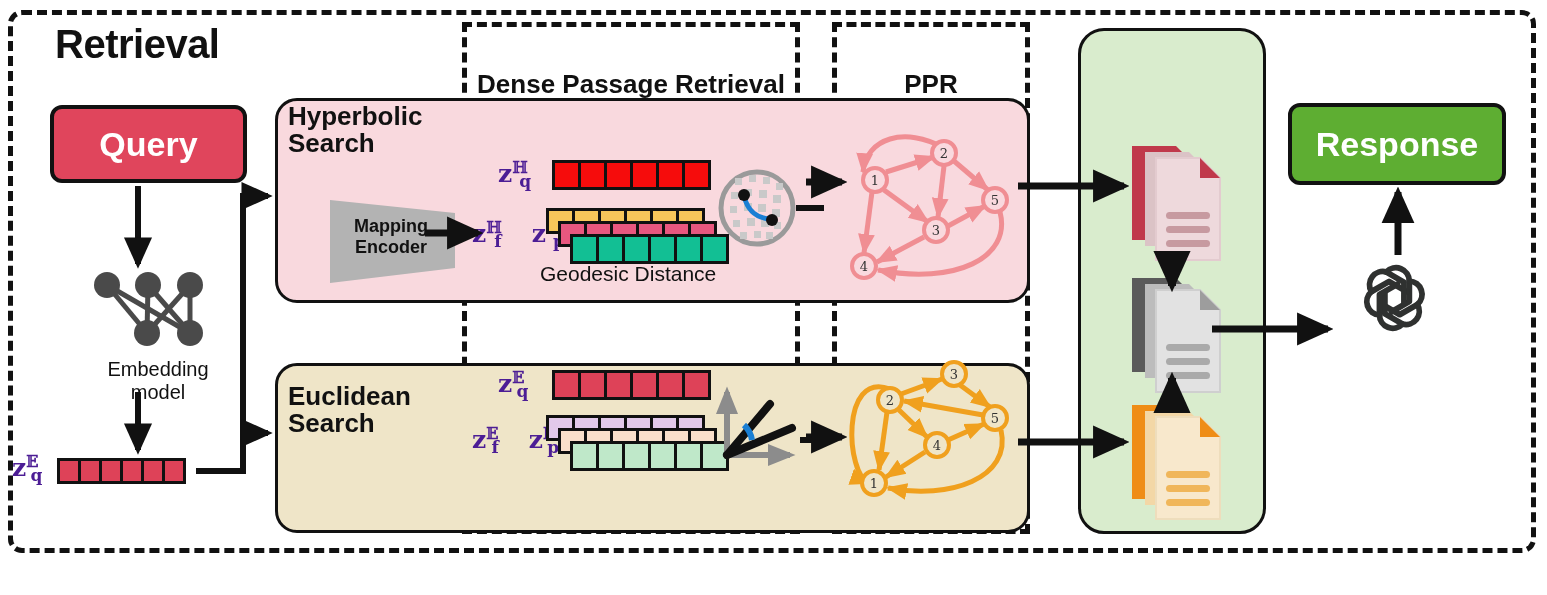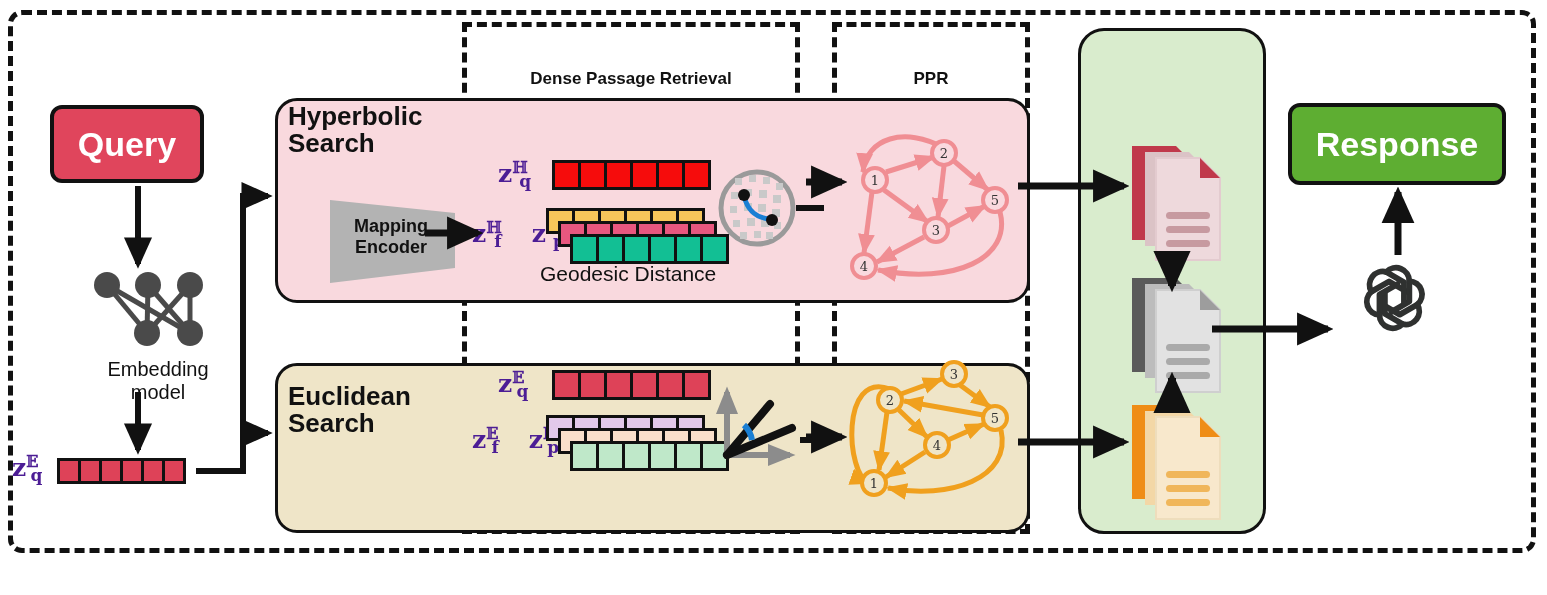--- a/index.html
+++ b/index.html
@@ -4,48 +4,49 @@
 <style>
   html,body{margin:0;padding:0;background:#ffffff;}
   body{font-family:"Liberation Sans", sans-serif;}
   #stage{position:relative;width:1547px;height:595px;overflow:hidden;background:#fff;}
   .abs{position:absolute;}
   #outer-frame{left:8px;top:10px;width:1528px;height:543px;border:5px dashed #111;border-radius:14px;box-sizing:border-box;}
   #retrieval-title{left:55px;top:22px;font-size:40px;font-weight:bold;color:#111;letter-spacing:-.5px;}
   .dash-col{border:5px dashed #111;box-sizing:border-box;}
   #dpr-col{left:462px;top:22px;width:338px;height:512px;}
   #ppr-col{left:832px;top:22px;width:198px;height:512px;}
-  .col-title{position:absolute;top:42px;width:100%;text-align:center;font-size:17px;font-weight:bold;color:#111;}
+  .col-title{position:absolute;top:42px;width:100%;text-align:center;font-size:26px;font-weight:bold;color:#111;}
   .panel{border:3.5px solid #111;border-radius:22px;box-sizing:border-box;}
   #hyp-panel{left:275px;top:98px;width:755px;height:205px;background:#f9d9de;}
   #euc-panel{left:275px;top:363px;width:755px;height:170px;background:#efe5c8;}
   #mr-panel{left:1078px;top:28px;width:188px;height:506px;background:#d9eccd;border-radius:26px;}
   .panel-title{position:absolute;font-size:26px;font-weight:bold;color:#111;line-height:1.02;}
   #hyp-title{left:288px;top:103px;}
   #euc-title{left:288px;top:383px;}
   #mr-title{left:1102px;top:40px;width:140px;text-align:center;font-size:26px;font-weight:bold;line-height:1.05;color:#111;}
   .cap{position:absolute;font-size:21px;color:#111;}
   #geo-cap{left:540px;top:262px;}
   #cos-cap{left:542px;top:470px;}
   #emb-cap{left:88px;top:358px;width:140px;text-align:center;font-size:20px;color:#111;line-height:1.15;}
   .rbox{position:absolute;border:4px solid #111;border-radius:12px;display:flex;align-items:center;justify-content:center;
         color:#fff;font-size:34px;font-weight:bold;box-sizing:border-box;}
-  #query-box{left:50px;top:105px;width:154px;height:78px;background:#e0455c;}
+  #query-box{left:50px;top:105px;width:197px;height:78px;background:#e0455c;}
   #response-box{left:1288px;top:103px;width:218px;height:82px;background:#5eae32;}
   .mlabel{position:absolute;color:#4c1d95;font-family:"DejaVu Serif", serif;font-weight:bold;white-space:nowrap;}
   svg.layer{position:absolute;left:0;top:0;width:1547px;height:595px;overflow:visible;pointer-events:none;}
   .vec{position:absolute;display:flex;}
   .vec i{display:block;border:3px solid #111;box-sizing:border-box;}
 </style>
 </head>
 <body>
 
 <div id="stage">
 
   <div class="abs" id="outer-frame"></div>
+  <div class="abs" id="retrieval-title">Retrieval</div>
 
   <div class="abs dash-col" id="dpr-col">
     <div class="col-title">Dense Passage Retrieval</div>
   </div>
   <div class="abs dash-col" id="ppr-col">
     <div class="col-title">PPR</div>
   </div>
 
   <div class="abs panel" id="hyp-panel"></div>
   <div class="abs panel" id="euc-panel"></div>

